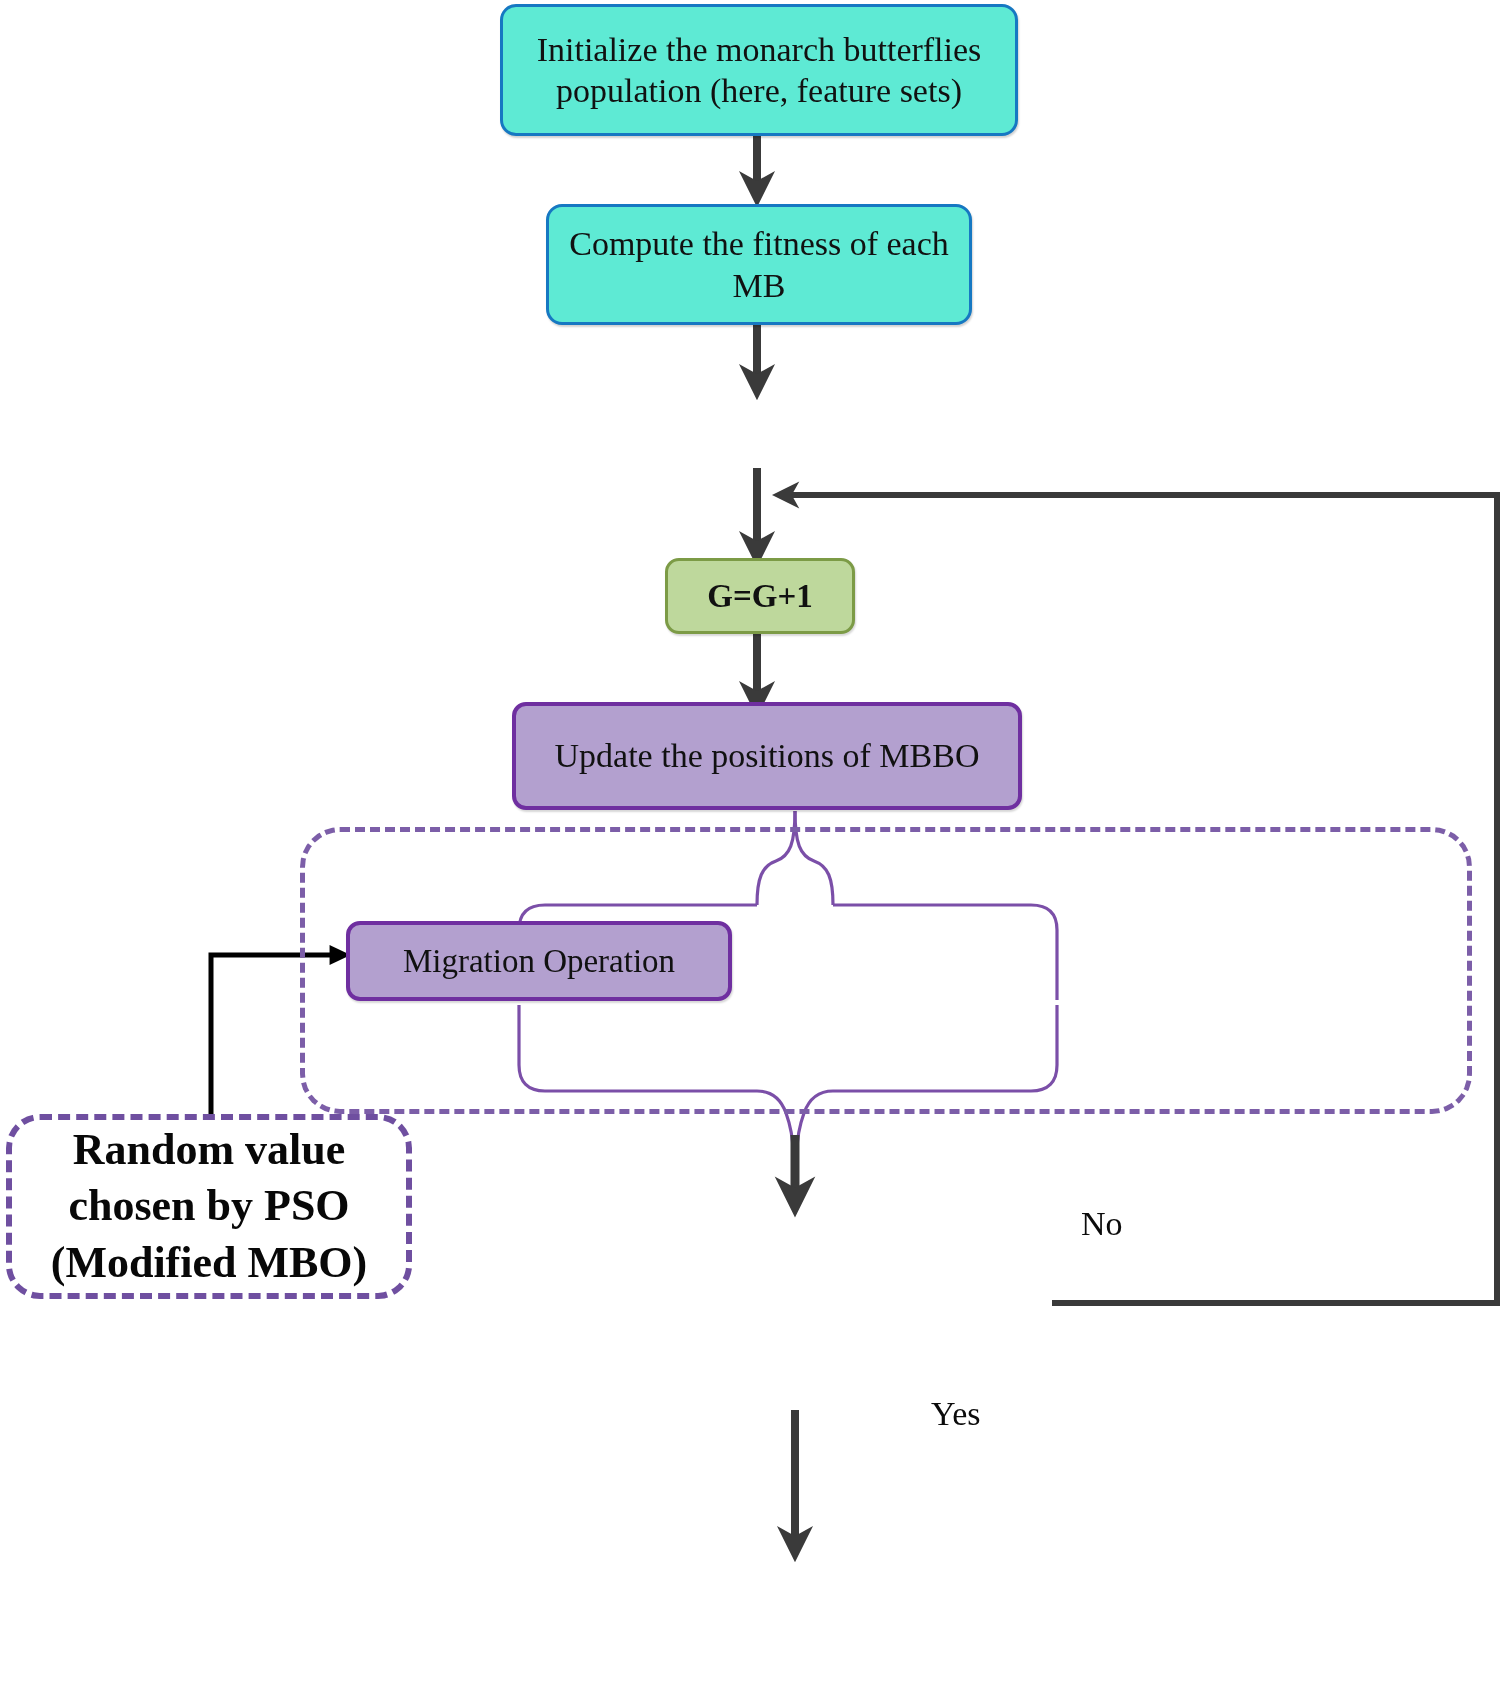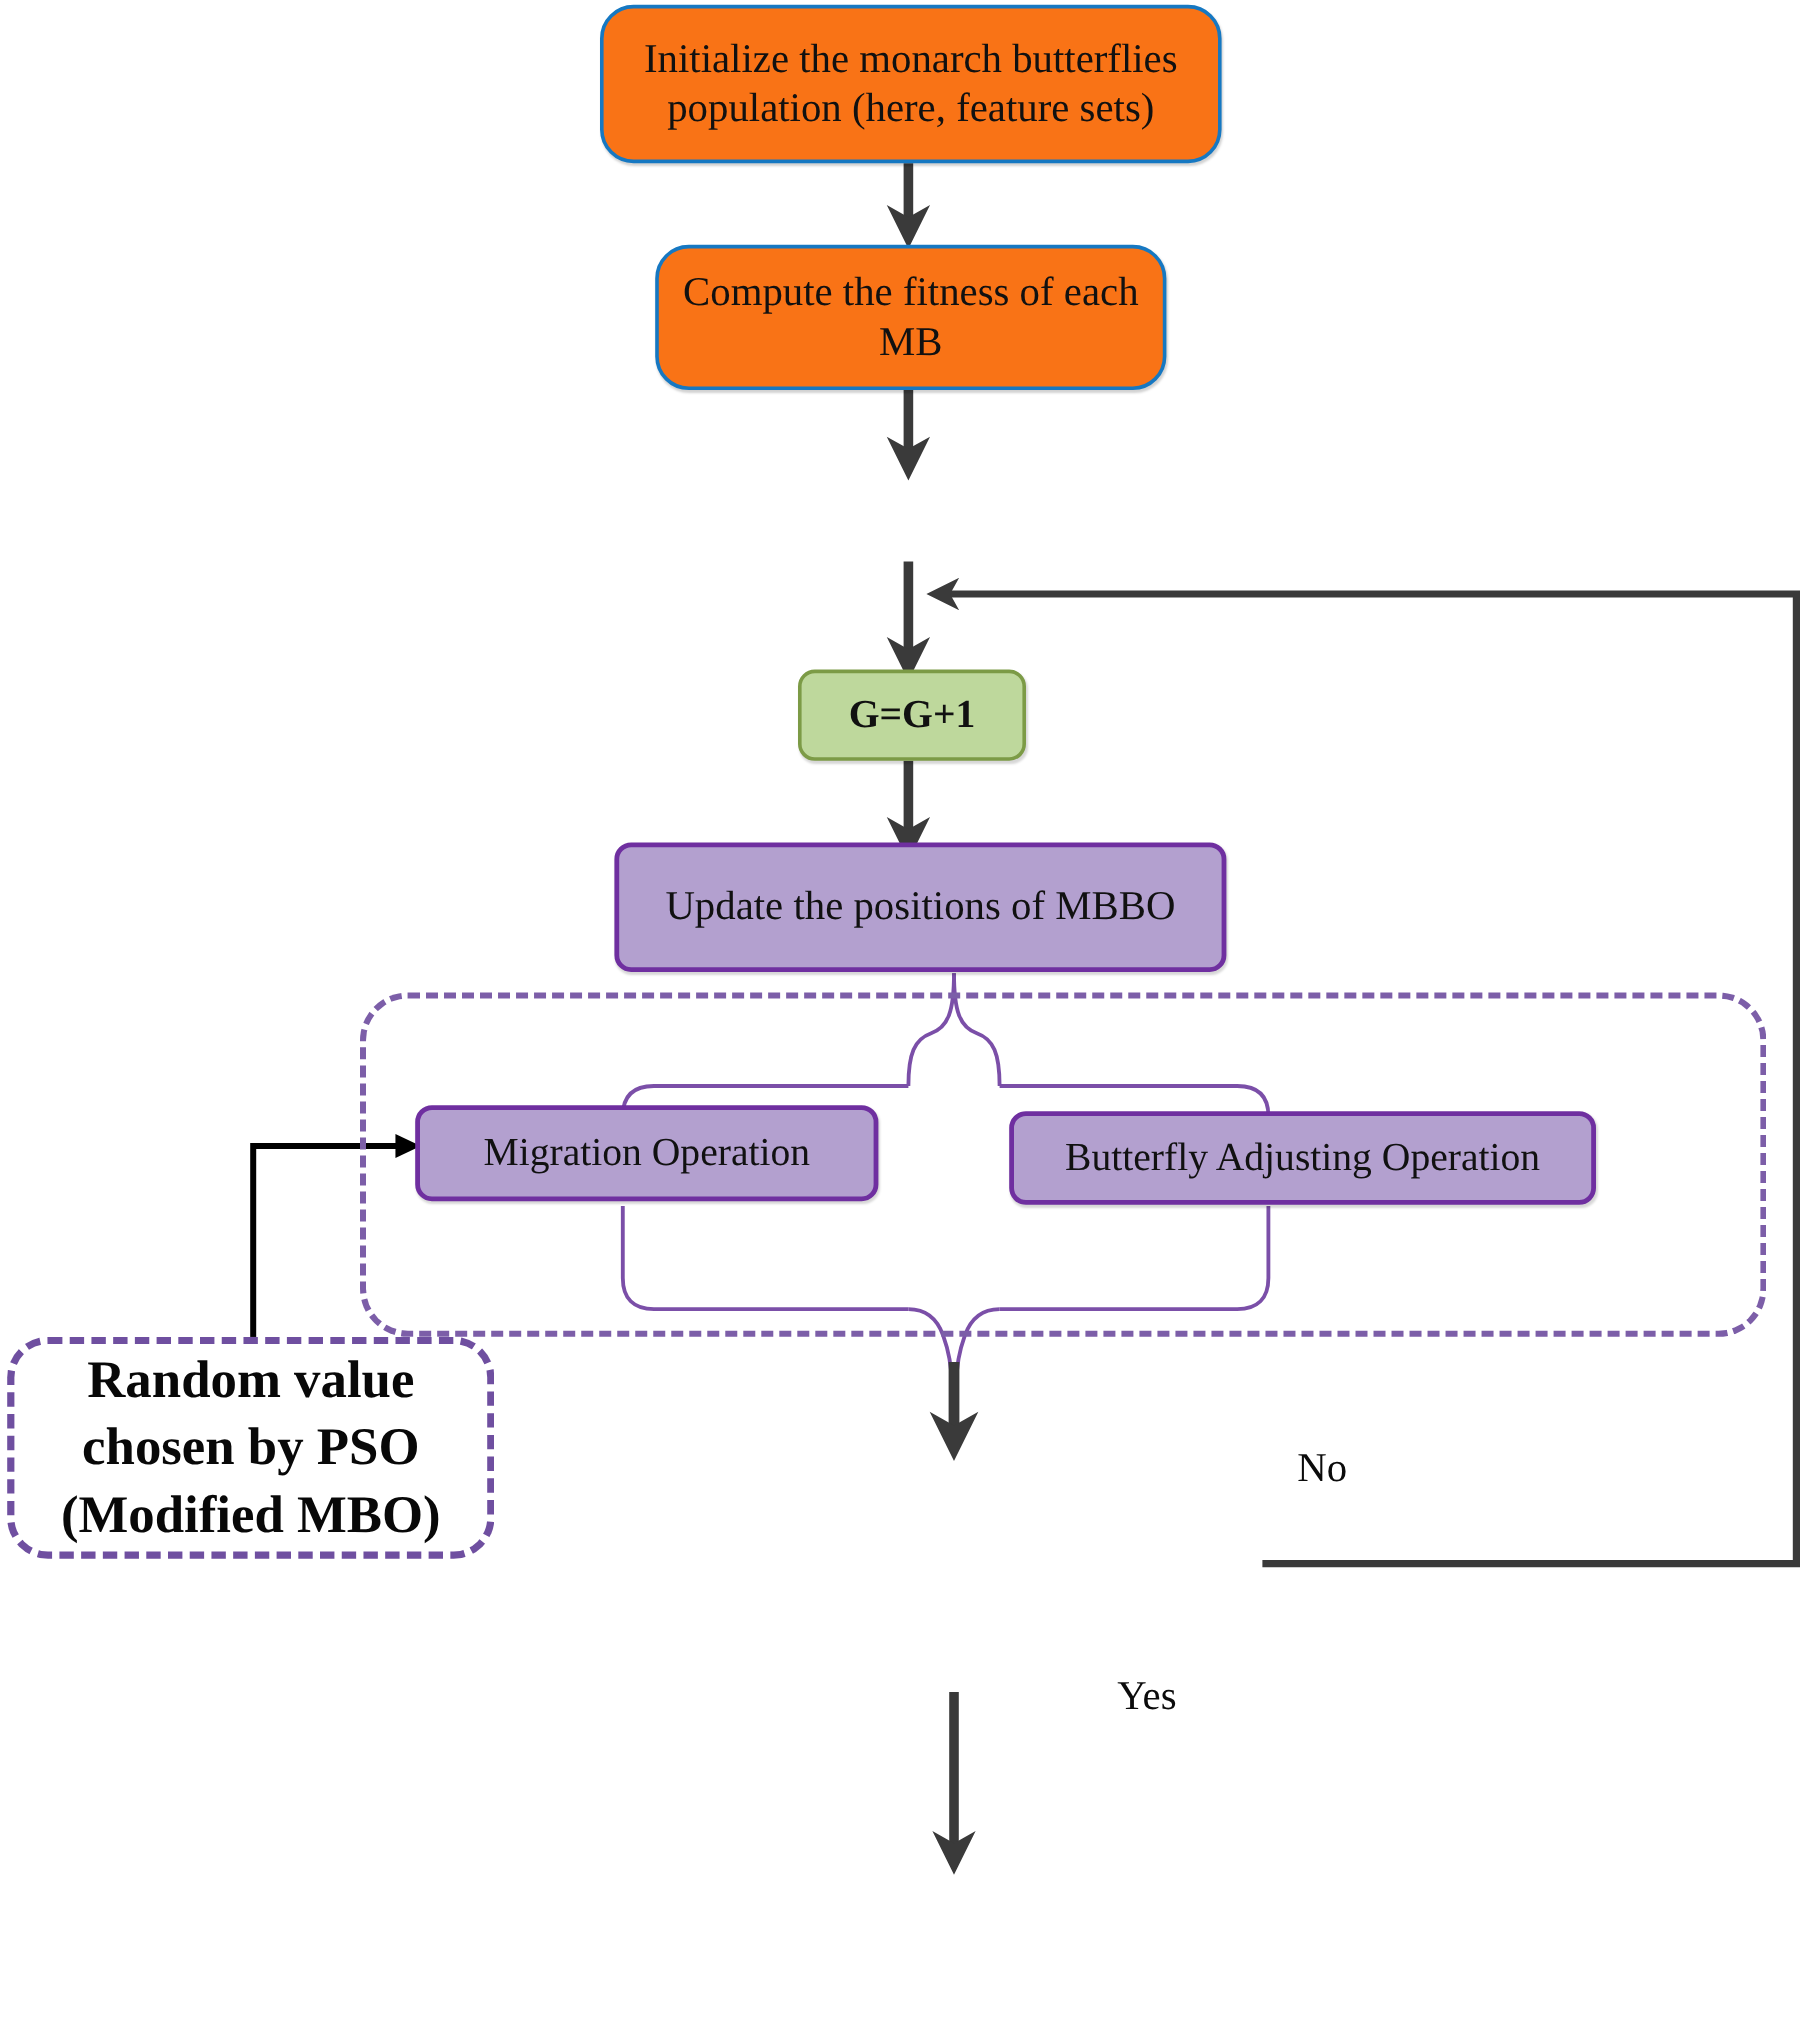--- a/index.html
+++ b/index.html
@@ -33,23 +33,23 @@
   }
   .node .txt{
     display:block;
     width:100%;
     padding:0 10px;
     box-sizing:border-box;
   }
 
   
   .blue{
-    background:#f97316;
+    background:#5eead4;
     border:3px solid #1678C2;
-    border-radius:28px;
+    border-radius:16px;
     color:#111;
     box-shadow:1px 2px 2px rgba(0,0,0,.18);
   }
   
   .green{
     background:#BED89C;
     border:3px solid #7C9B46;
     border-radius:14px;
     color:#111;
     box-shadow:1px 2px 2px rgba(0,0,0,.16);
@@ -196,23 +196,20 @@
   </div>
 
   <div class="node purple fs34" style="left:512px; top:702px; width:510px; height:108px;">
     <span class="txt">Update the positions of MBBO</span>
   </div>
 
   <div class="node purple fs33" style="left:346px; top:921px; width:386px; height:80px;">
     <span class="txt">Migration Operation</span>
   </div>
 
-  <div class="node purple fs33" style="left:841px; top:926px; width:489px; height:78px;">
-    <span class="txt">Butterfly Adjusting Operation</span>
-  </div>
 
   <div class="dashed-note fs32" style="left:6px; top:1114px; width:406px; height:185px;">
     <span class="txt">Random value chosen by PSO (Modified MBO)</span>
   </div>
 
 
 
   <div class="flabel fs34" style="left:1081px; top:1205px;">No</div>
 
   <div class="flabel fs34" style="left:931px; top:1395px;">Yes</div>

